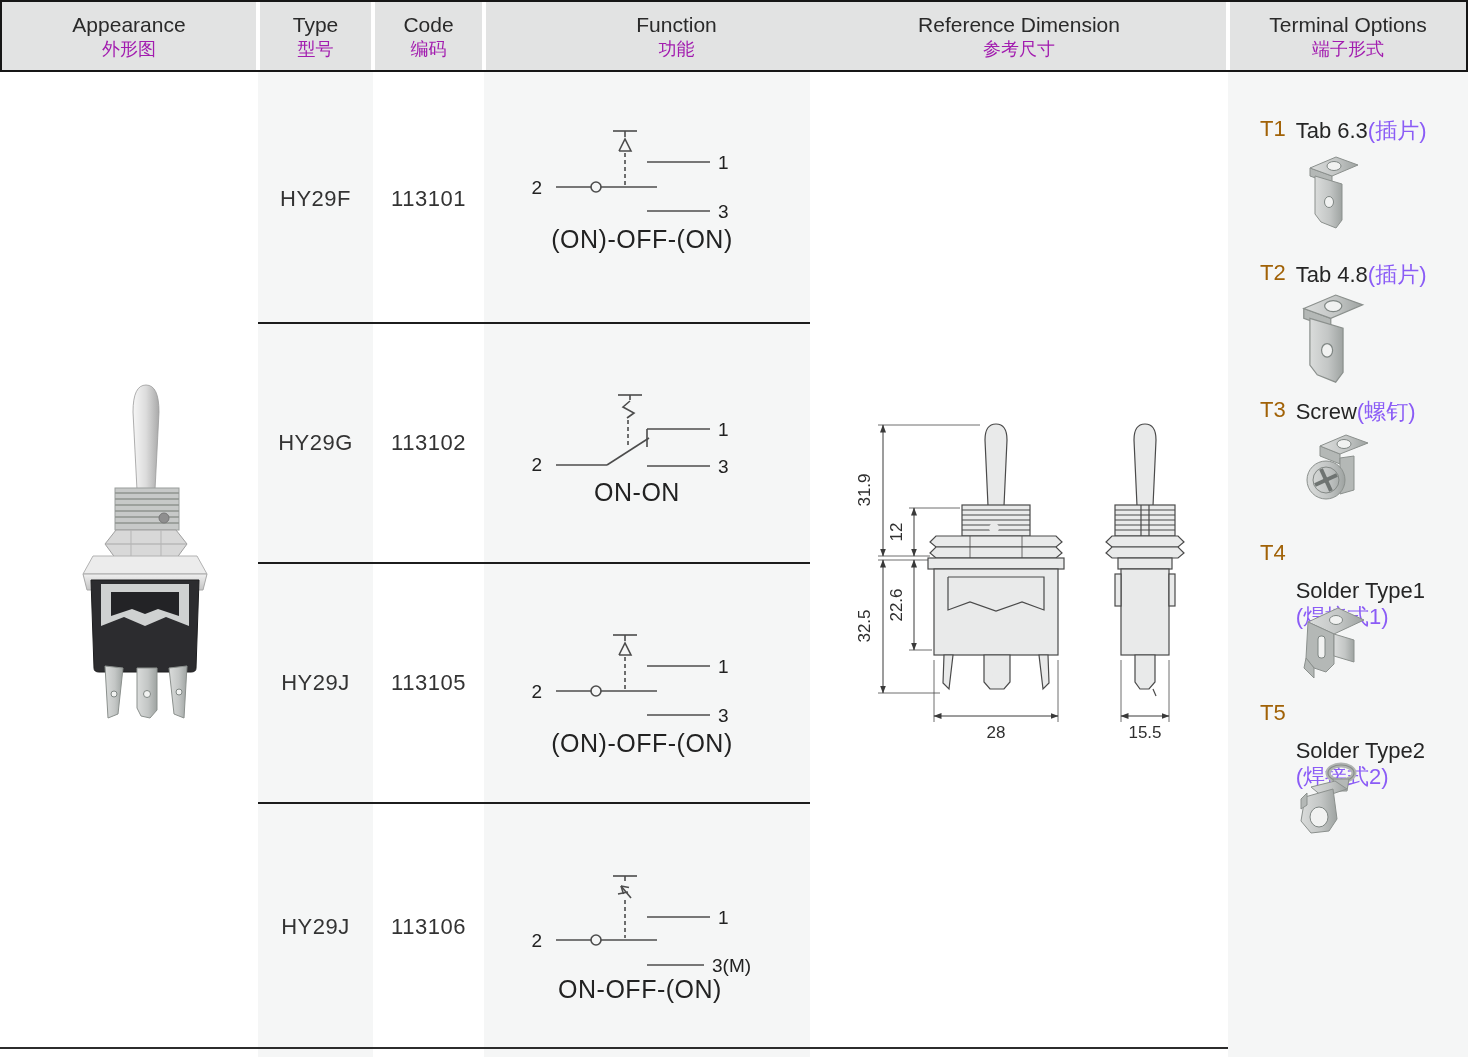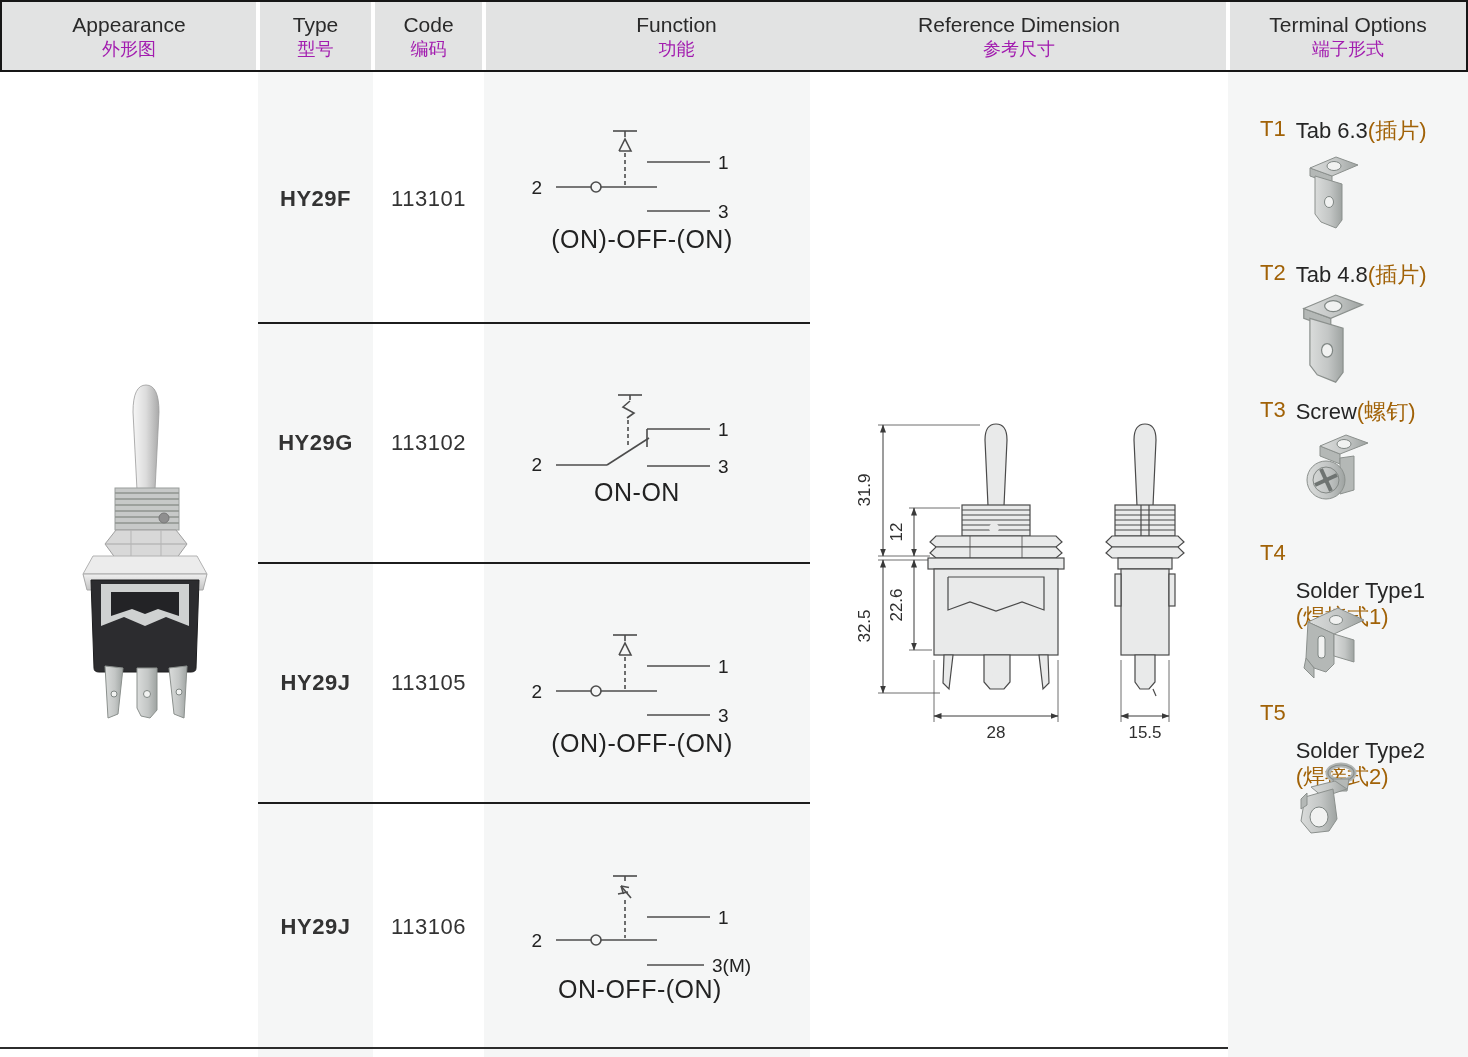--- a/index.html
+++ b/index.html
@@ -13,40 +13,40 @@
   .hcell{top:2px;height:68px;background:#e2e3e3;display:flex;flex-direction:column;
          align-items:center;justify-content:center;line-height:1.25;}
   .hcell .en{font-size:21px;color:#2a2a2a;}
   .hcell .zh{font-size:18px;color:#a21caf;}
   
   .colbg{top:72px;height:985px;background:#f5f6f6;}
   
   .sep{left:258px;width:552px;height:2px;background:#1c1c1c;}
   .botline{left:0;top:1047px;width:1228px;height:2px;background:#2c2c2c;}
   
-  .tval{left:258px;width:115px;text-align:center;font-size:22px;letter-spacing:.5px;color:#333;font-weight:bold;}
+  .tval{left:258px;width:115px;text-align:center;font-size:22px;letter-spacing:.5px;color:#333;}
   .cval{left:373px;width:111px;text-align:center;font-size:22px;letter-spacing:.5px;color:#333;}
   
   .fnsvg{left:492px;}
   .fnsvg line,.fnsvg polyline,.fnsvg path{stroke:#4c4c4c;stroke-width:1.6;fill:none;}
   .fnsvg circle{stroke:#4c4c4c;stroke-width:1.6;fill:#f5f6f6;}
   .fnsvg text{fill:#222;font-family:"Liberation Sans","DejaVu Sans",sans-serif;}
   .pin{font-size:19px;}
   .fnlabel{font-size:25px;letter-spacing:.5px;}
   
   .dim line,.dim path,.dim polyline,.dim polygon,.dim rect{stroke:#4a4a4a;stroke-width:1.2;fill:none;}
   .dim .part{fill:#e9eaea;}
   .dim .thin{stroke-width:.8;}
   .dim .dml{stroke:#3a3a3a;stroke-width:1;}
   .dim text{fill:#2f2f2f;font-size:17px;font-family:"Liberation Sans","DejaVu Sans",sans-serif;}
   
   .topt-label{left:1260px;display:flex;gap:10px;align-items:flex-start;font-size:22px;}
   .tid{color:#a16207;}
   .tname{color:#252525;}
-  .tzh{color:#a16207;}
+  .tzh{color:#8b5cf6;}
   .tstack{display:flex;flex-direction:column;line-height:1.2;margin-top:38px;}
   
   .metal{fill:url(#mgrad);stroke:#8b908d;stroke-width:1;}
   .metal-d{fill:#b4b8b6;stroke:#8b908d;stroke-width:1;}
   .hole{fill:#f1f2f1;stroke:#7f8683;stroke-width:1;}
 </style>
 </head>
 <body>
 
 <div id="page">

